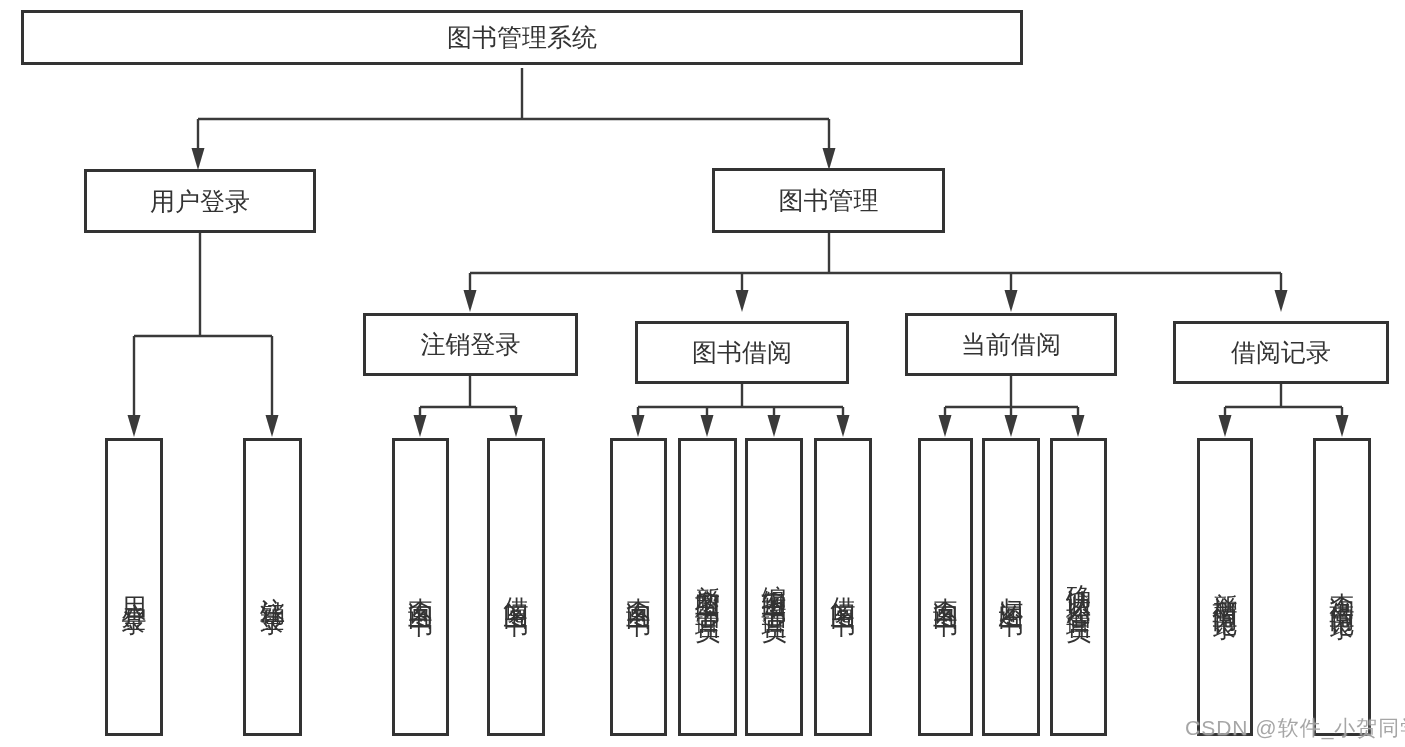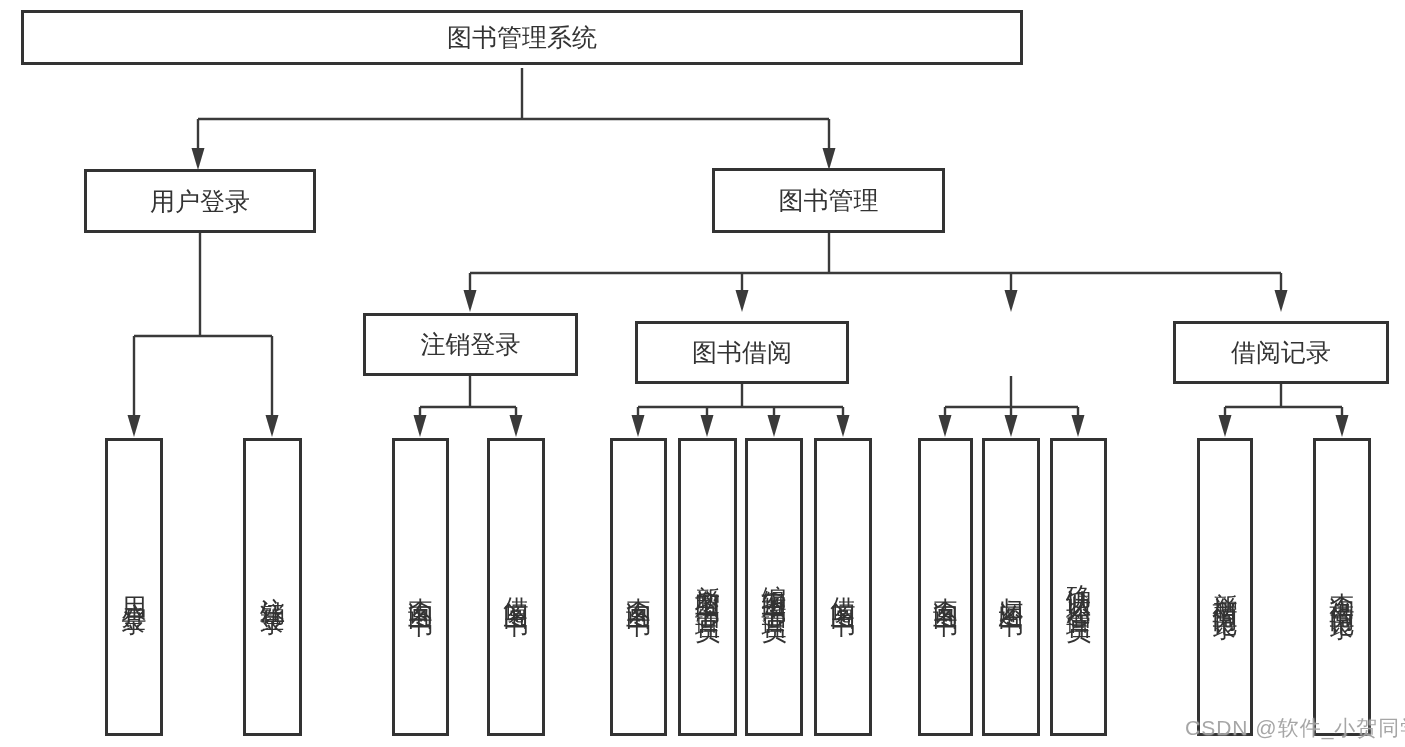--- a/index.html
+++ b/index.html
@@ -133,20 +133,23 @@
   <div class="box" style="left:712px;top:168px;width:233px;height:65px;text-align:center;">
     <span>图书管理</span>
   </div>
 
   <div class="box" style="left:363px;top:313px;width:215px;height:63px;">
     <span>注销登录</span>
   </div>
   <div class="box" style="left:635px;top:313px;width:214px;height:63px;margin-top:8px;">
     <span>图书借阅</span>
   </div>
+  <div class="box" style="left:905px;top:313px;width:212px;height:63px;">
+    <span>当前借阅</span>
+  </div>
   <div class="box" style="left:1173px;top:321px;width:216px;height:63px;">
     <span>借阅记录</span>
   </div>
 
   <div class="vbox" style="left:105px;top:438px;width:58px;height:298px;">
     <span>用户登录</span>
   </div>
   <div class="vbox" style="left:243px;top:438px;width:59px;height:298px;">
     <span>注销登录</span>
   </div>

